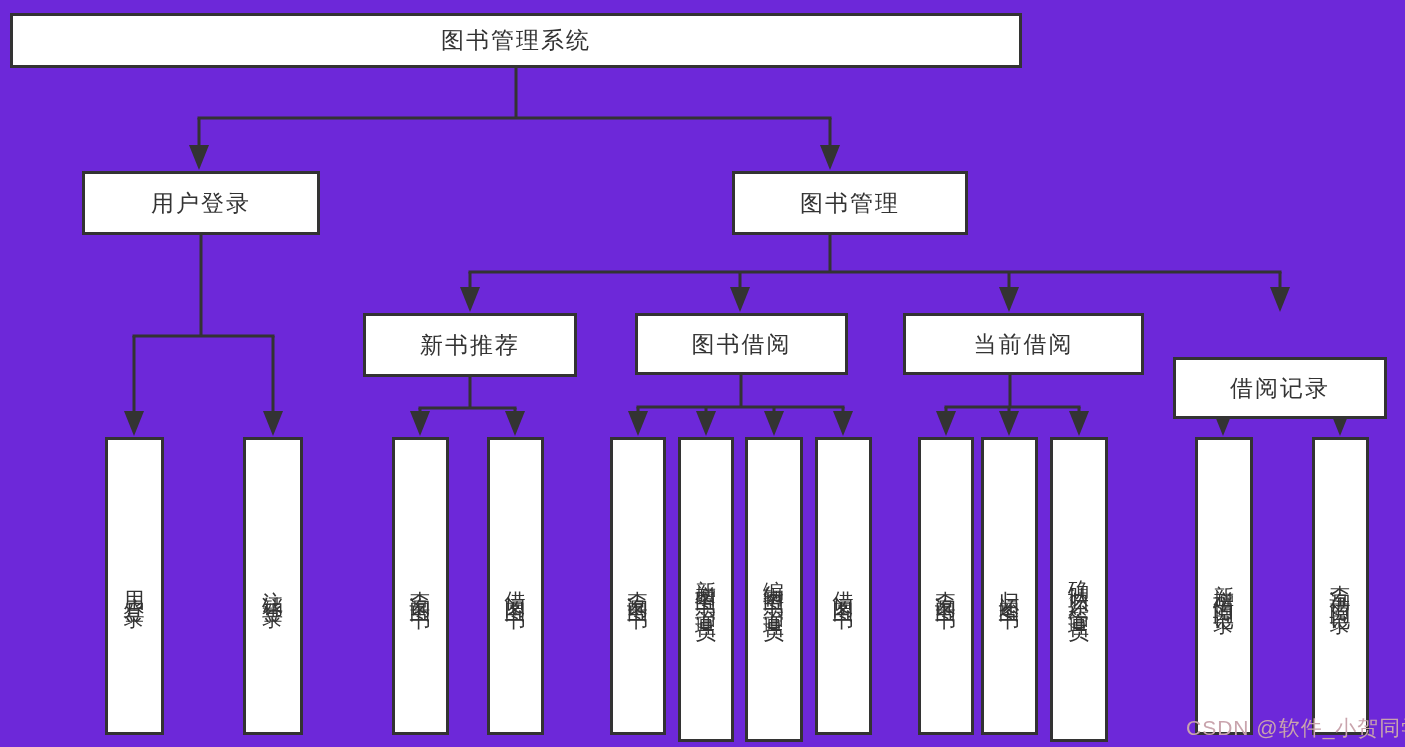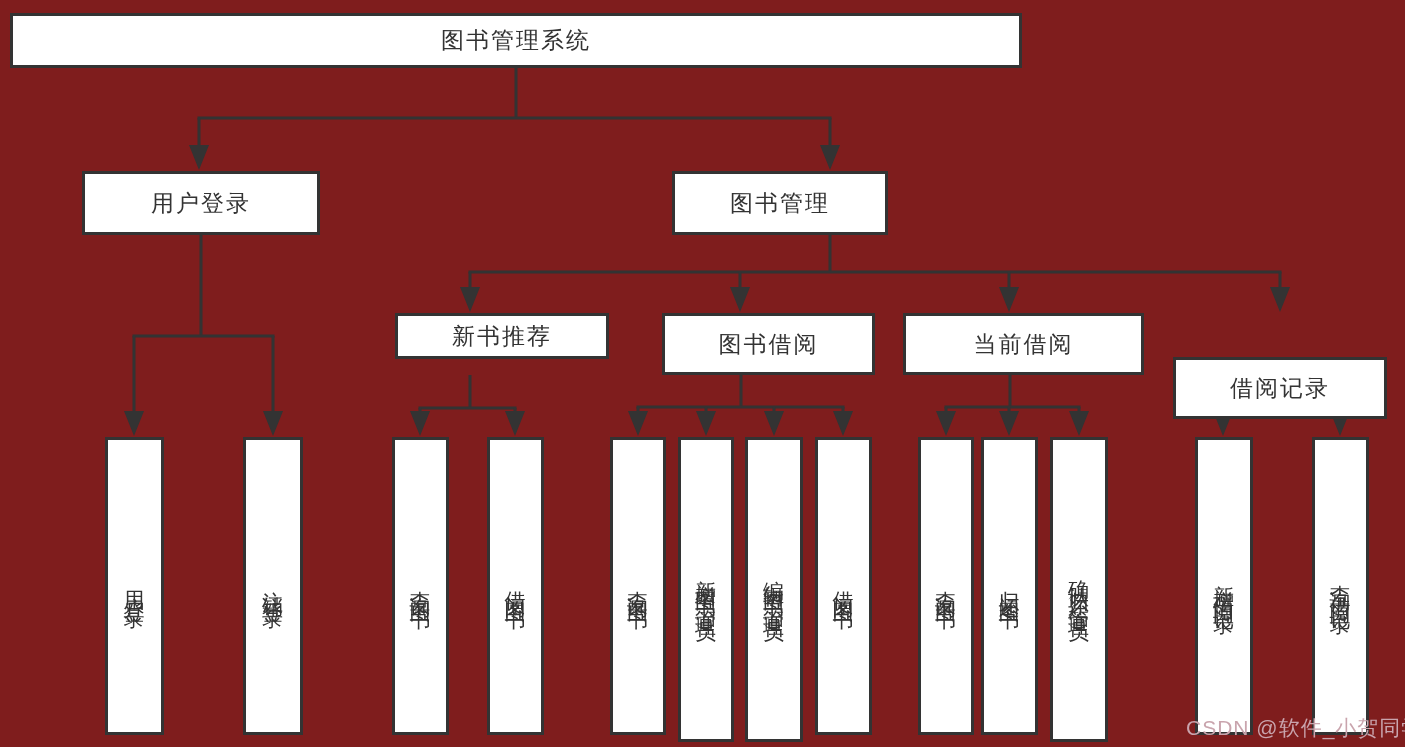--- a/index.html
+++ b/index.html
@@ -1,19 +1,19 @@
 <!DOCTYPE html>
 <html><head>
 <meta charset="utf-8">
 <style>
   html,body{margin:0;padding:0;background:#ffffff;}
   .canvas{
     position:relative;
     width:1405px;height:747px;
-    background:#7f1d1d;
+    background:#6d28d9;
     font-family:"Liberation Sans","DejaVu Sans",sans-serif;
     overflow:hidden;
   }
   .wires{position:absolute;left:0;top:0;width:1405px;height:747px;}
   .node{
     position:absolute;
     box-sizing:border-box;
     border:3px solid #333333;
     background:#ffffff;
     display:flex;align-items:center;justify-content:center;
@@ -32,24 +32,24 @@
     font-size:21px;
     font-weight:500;
     letter-spacing:6px;
     line-height:1;
     color:#333333;
   }
   
   .n-root{left:10px;top:13px;width:1012px;height:55px;}
   
   .n-login {left:82px;top:171px;width:238px;height:64px;}
-  .n-manage{left:672px;top:171px;width:216px;height:64px;}
-  
-  .n-newbook{left:363px;top:313px;width:214px;height:46px;margin-left:32px;}
-  .n-borrow {left:635px;top:313px;width:213px;height:62px;margin-left:27px;}
+  .n-manage{left:732px;top:171px;width:236px;height:64px;}
+  
+  .n-newbook{left:363px;top:313px;width:214px;height:64px;}
+  .n-borrow {left:635px;top:313px;width:213px;height:62px;}
   .n-current{left:903px;top:313px;width:241px;height:62px;}
   .n-records{left:1173px;top:313px;width:214px;height:62px;margin-top:44px;}
   
   .lf-login-0  {left:105px;top:437px;width:59px;height:298px;}
   .lf-login-1  {left:243px;top:437px;width:60px;height:298px;}
   .lf-newbook-0{left:392px;top:437px;width:57px;height:298px;}
   .lf-newbook-1{left:487px;top:437px;width:57px;height:298px;}
   .lf-borrow-0 {left:610px;top:437px;width:56px;height:298px;}
   .lf-borrow-1 {left:678px;top:437px;width:56px;height:305px;}
   .lf-borrow-2 {left:745px;top:437px;width:58px;height:305px;}

